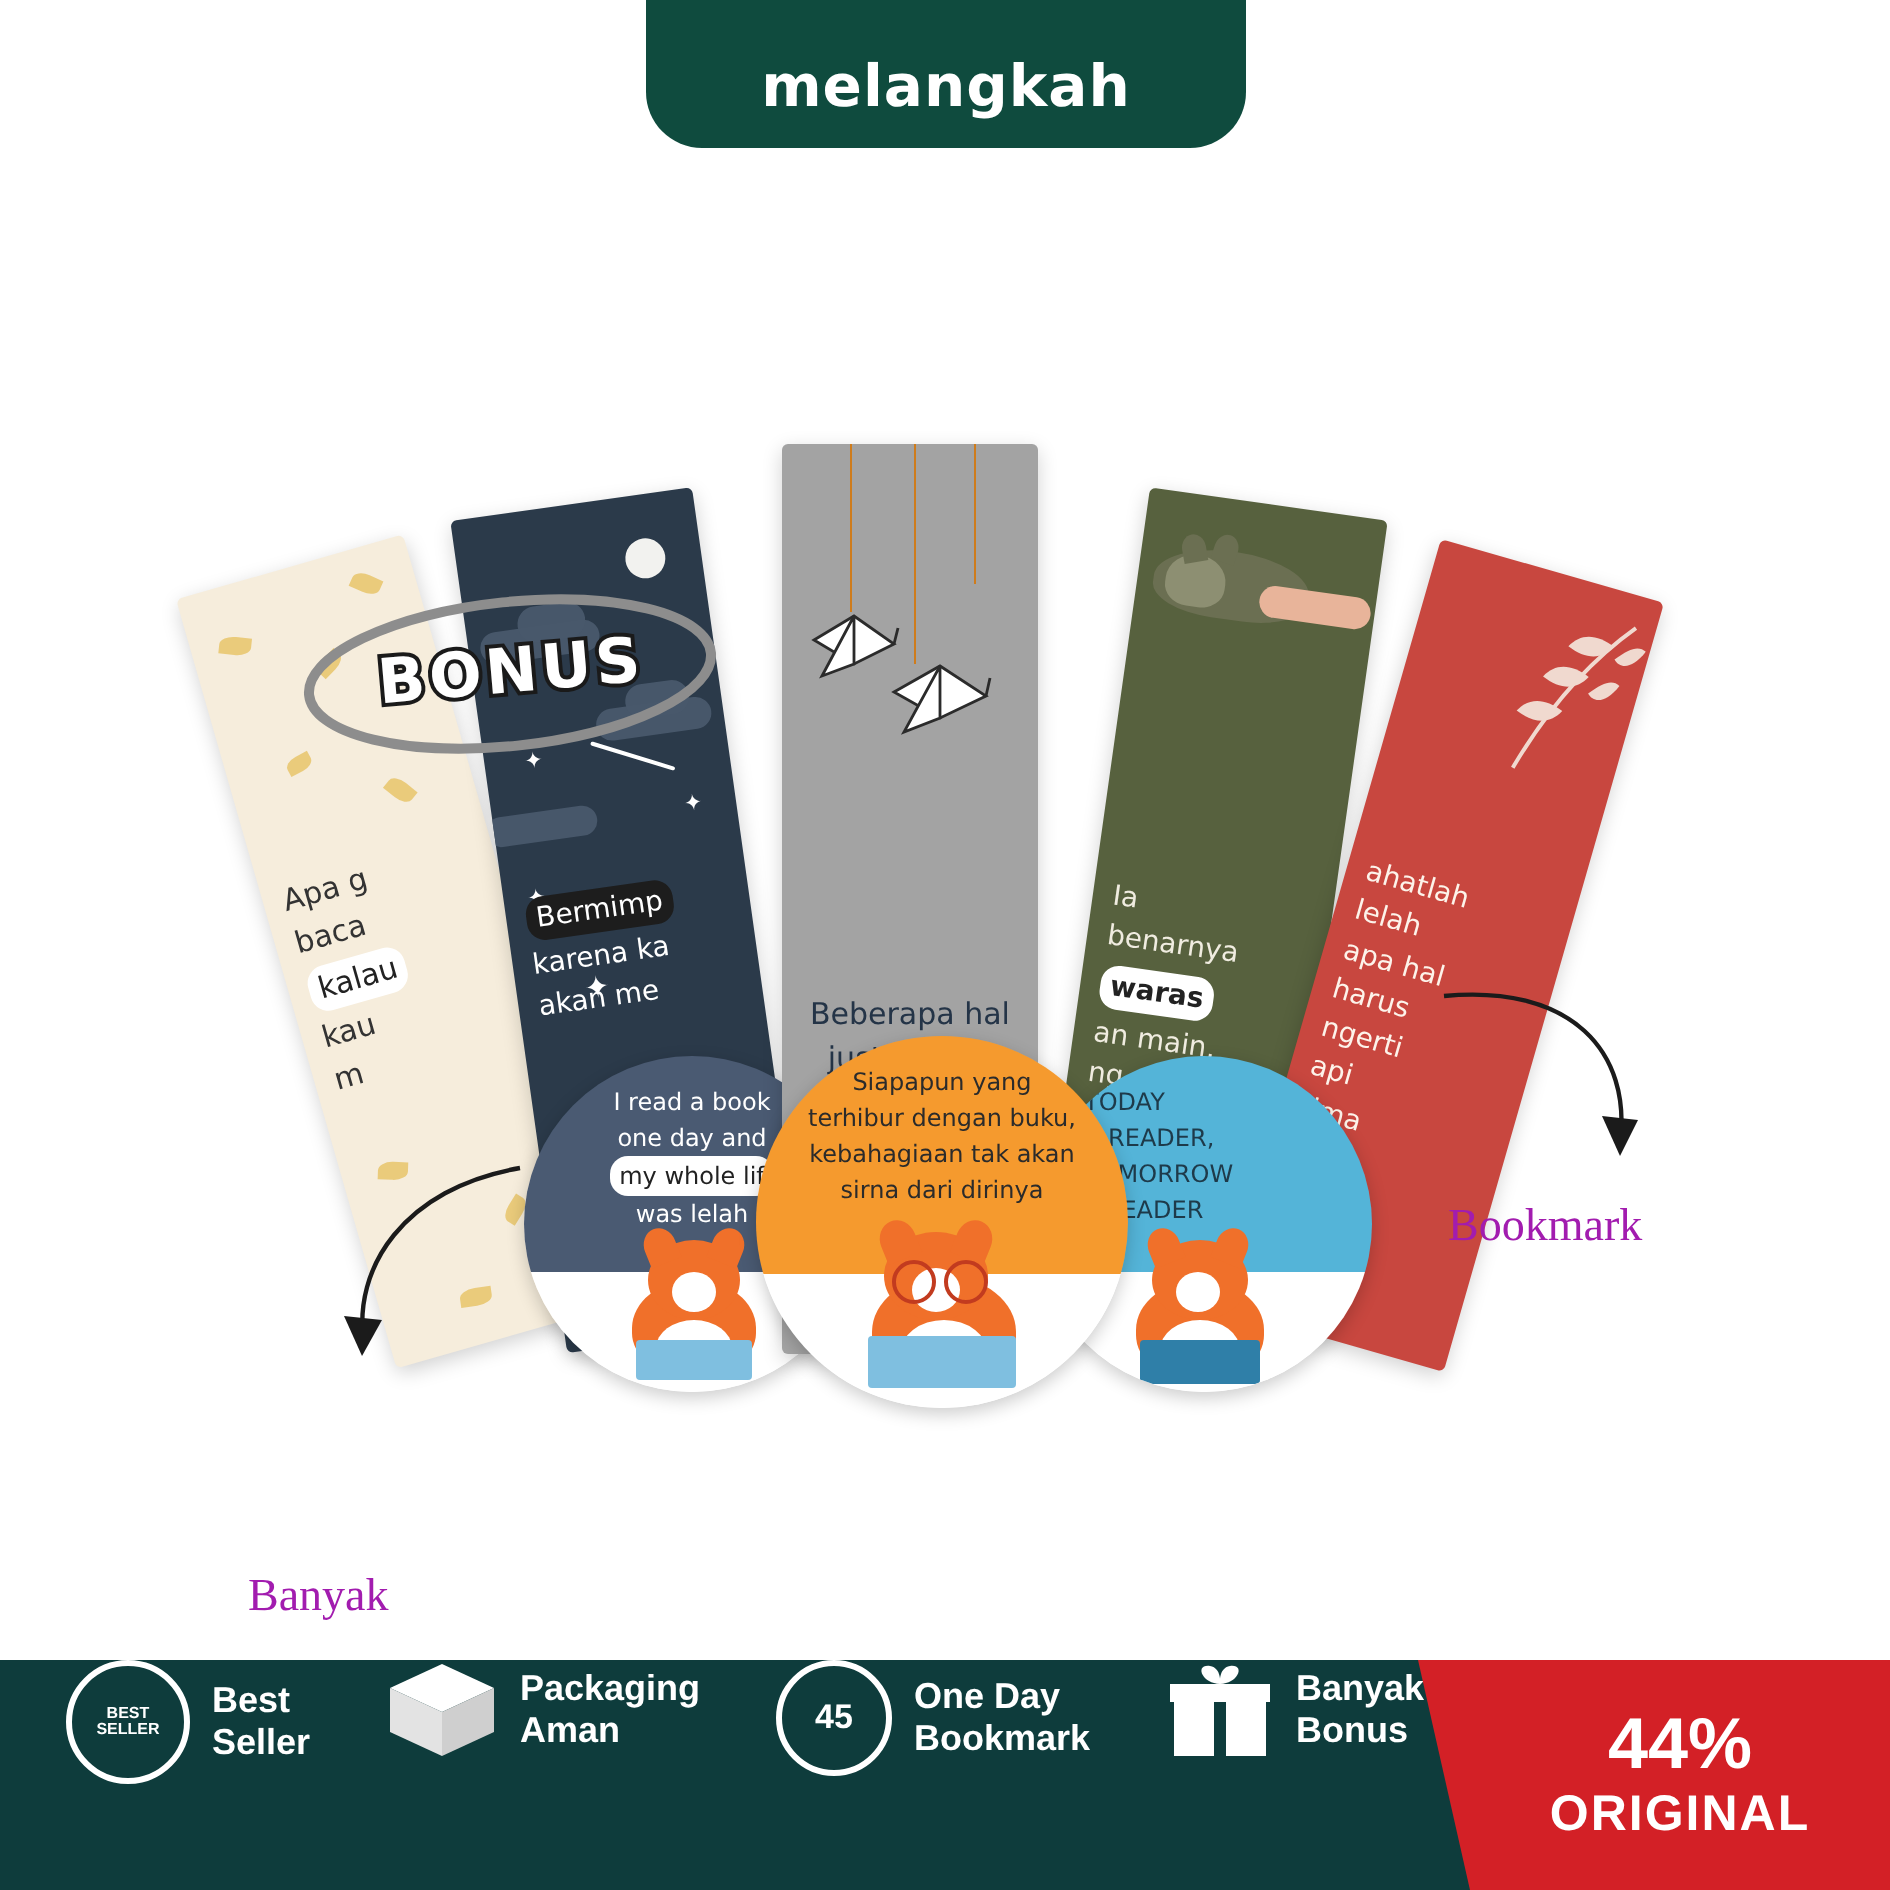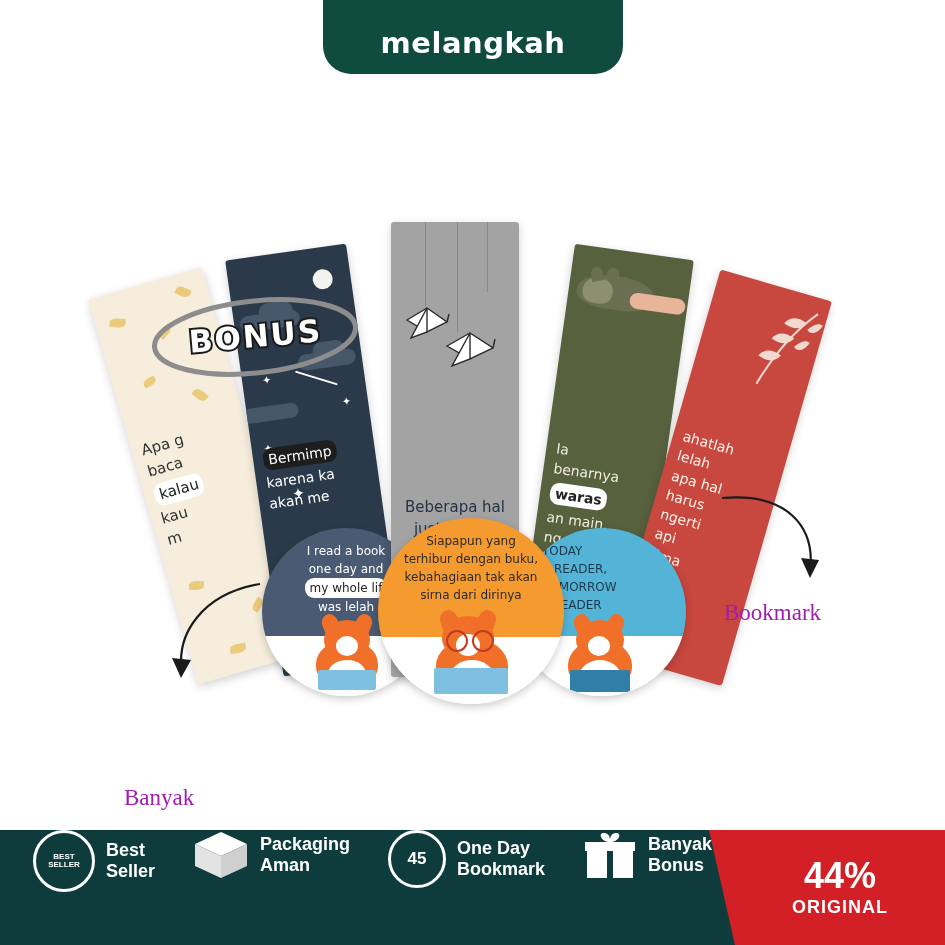--- a/index.html
+++ b/index.html
@@ -117,21 +117,21 @@
   .seal{width:56px;height:56px;border-radius:50%;border:3px solid #fff;
      display:flex;align-items:center;justify-content:center;flex-direction:column;
      font-size:8px;font-weight:bold;line-height:1.05;text-align:center;}
   .boxicon{width:56px;height:50px;position:relative;}
   .clock{width:52px;height:52px;border-radius:50%;border:3px solid #fff;
      display:flex;align-items:center;justify-content:center;font-size:17px;font-weight:bold;}
   .gift{width:54px;height:50px;position:relative;}
   .orig{position:absolute;right:0;top:0;width:210px;height:115px;background:#d32026;
      display:flex;flex-direction:column;align-items:center;justify-content:center;color:#fff;}
   .orig .p100{font-size:36px;font-weight:bold;line-height:1;}
-  .orig .word{font-size:18px;font-weight:bold;letter-spacing:1px;margin-top:3px;}
+  .orig .word{font-size:25px;font-weight:bold;letter-spacing:1px;margin-top:3px;}
   .orig::before{content:"";position:absolute;left:-26px;top:0;width:0;height:0;
      border-top:115px solid #d32026;border-left:26px solid transparent;}
 </style>
 </head>
 <body>
 
 <div class="brand-tab">
   <div class="brand-text">melangkah</div>
 </div>
 

